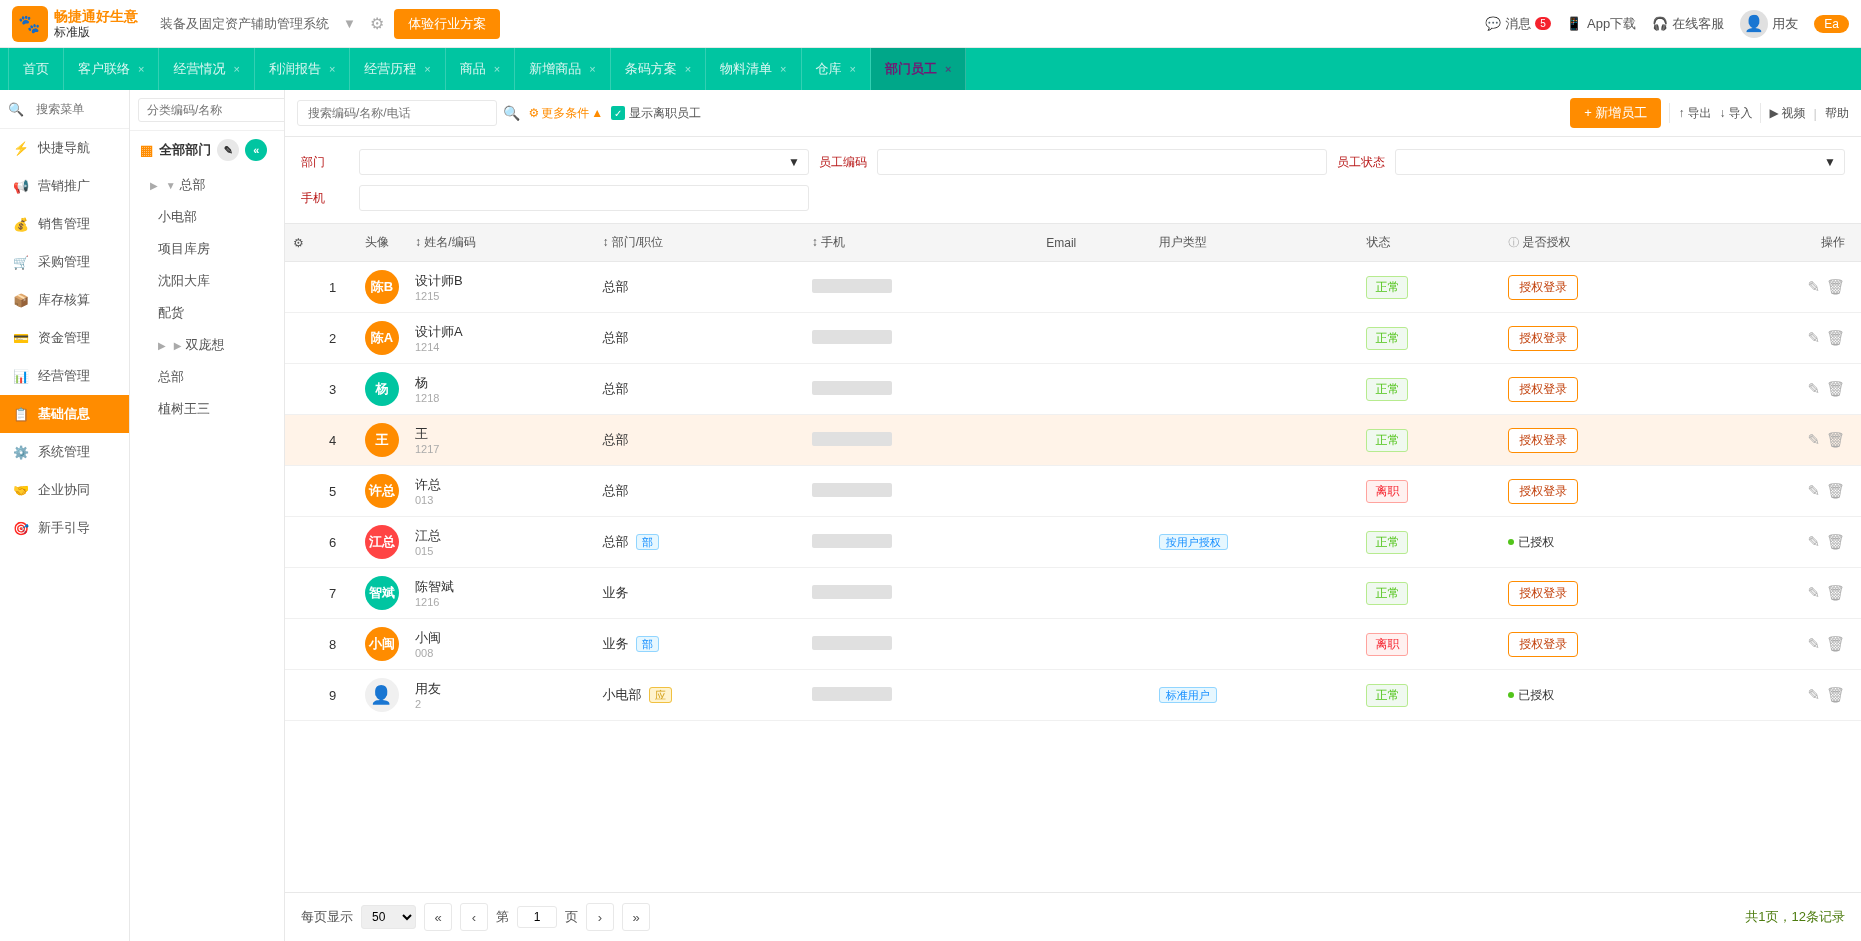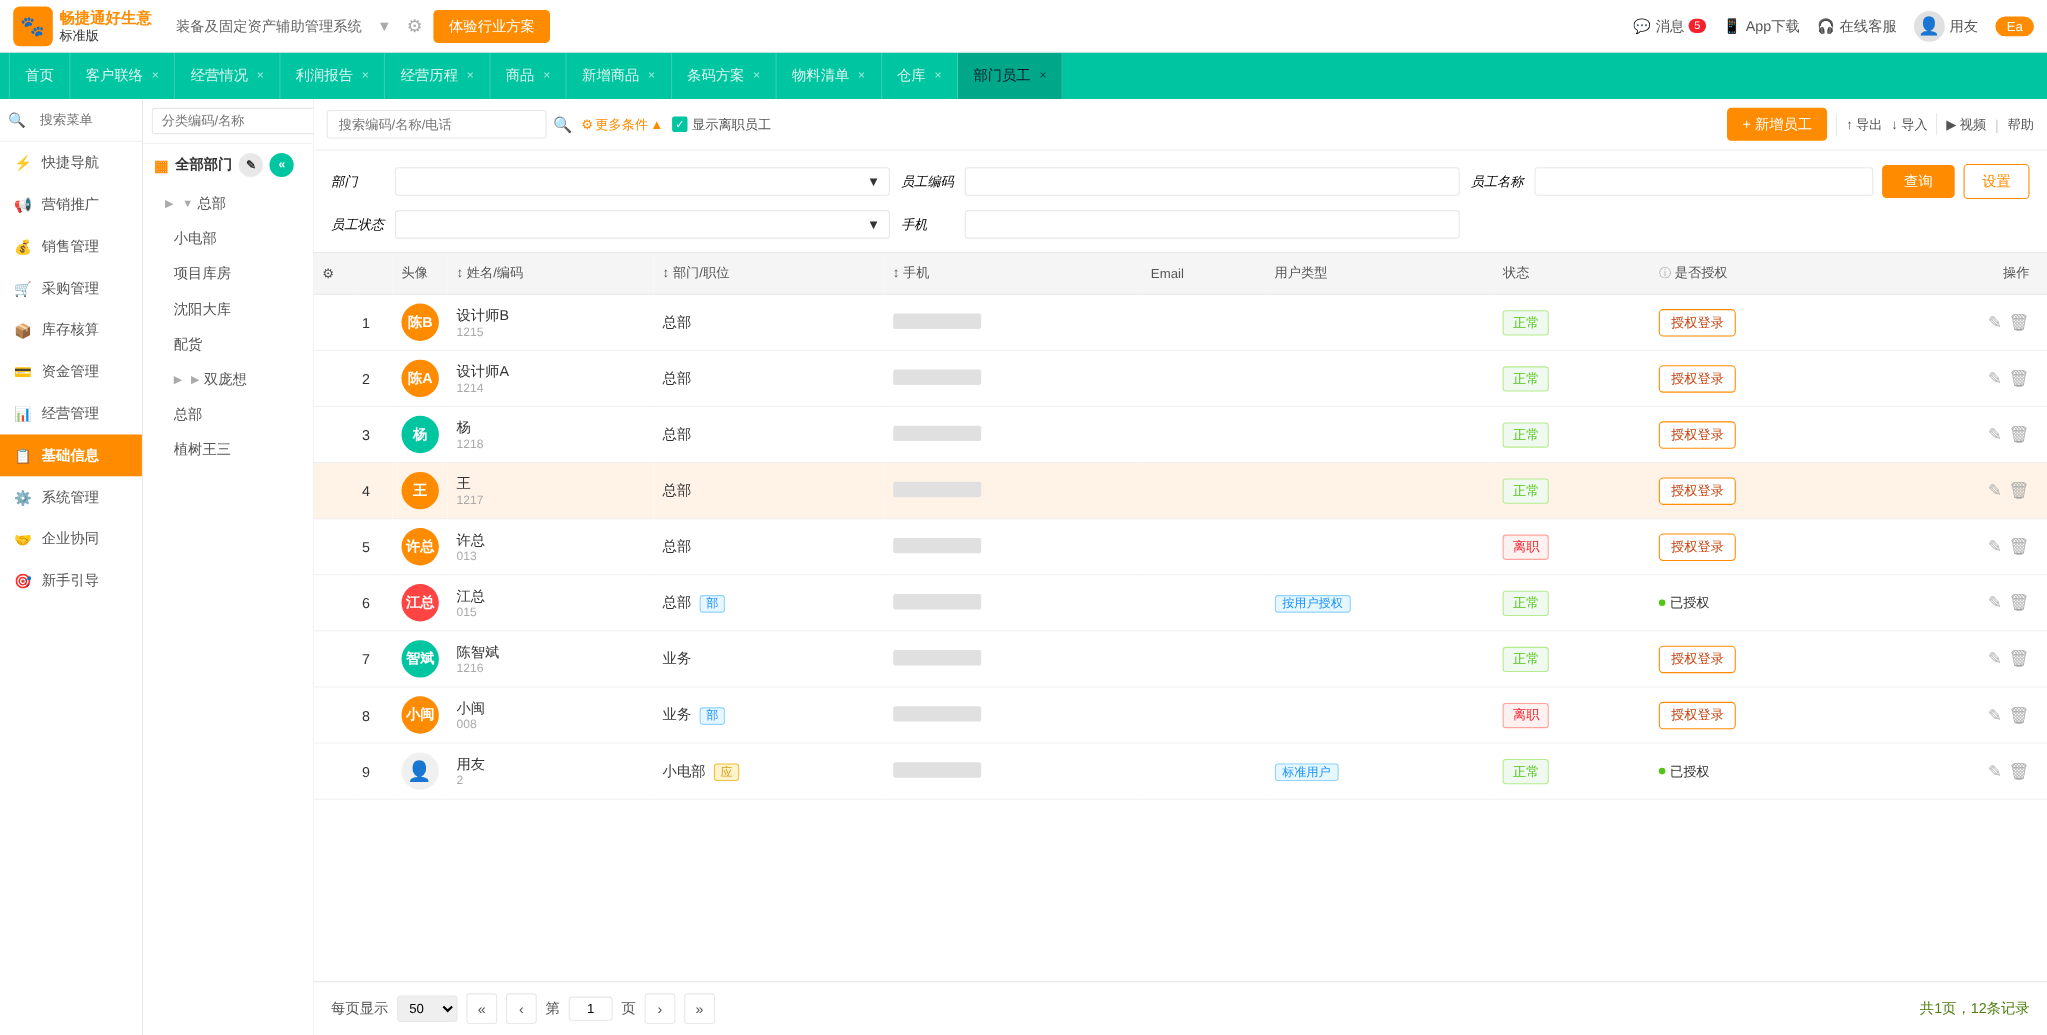--- a/index.html
+++ b/index.html
@@ -13,21 +13,21 @@
     .logo-text .main { font-weight: bold; font-size: 14px; color: #ff8c00; }
     .top-bar-actions { display: flex; align-items: center; gap: 16px; margin-left: auto; }
     .top-bar-btn { display: flex; align-items: center; gap: 4px; font-size: 13px; color: #555; cursor: pointer; }
     .badge { background: #f5222d; color: white; border-radius: 10px; font-size: 10px; padding: 1px 5px; }
     .trial-btn { background: #ff8c00; color: white; border: none; border-radius: 4px; padding: 6px 14px; cursor: pointer; font-size: 13px; }
 
     
     .nav-tabs { background: #00c5a1; display: flex; align-items: center; height: 42px; padding: 0 8px; gap: 0; overflow: hidden; }
     .nav-tab { color: rgba(255,255,255,0.85); padding: 0 14px; height: 42px; display: flex; align-items: center; gap: 4px; cursor: pointer; font-size: 13px; white-space: nowrap; border-right: 1px solid rgba(255,255,255,0.2); }
     .nav-tab:first-child { border-left: 1px solid rgba(255,255,255,0.2); }
-    .nav-tab.active { background: rgba(0,0,0,0.15); color: #0f172a; font-weight: normal; }
+    .nav-tab.active { background: rgba(0,0,0,0.15); color: #701a75; font-weight: bold; }
     .nav-tab .close { opacity: 0.7; margin-left: 4px; font-size: 11px; }
 
     
     .main-layout { display: flex; height: calc(941px - 48px - 42px); }
 
     
     .sidebar { width: 130px; background: white; border-right: 1px solid #e8e8e8; overflow-y: auto; flex-shrink: 0; }
     .sidebar-menu { list-style: none; }
     .sidebar-item { display: flex; align-items: center; gap: 8px; padding: 10px 12px; cursor: pointer; color: #555; font-size: 13px; }
     .sidebar-item.active { background: #ff8c00; color: white; font-weight: bold; }
@@ -58,21 +58,21 @@
     .show-resigned { display: flex; align-items: center; gap: 4px; color: #555; font-size: 12px; cursor: pointer; }
     .checkbox-teal { width: 14px; height: 14px; background: #00c5a1; border-radius: 2px; display: flex; align-items: center; justify-content: center; color: white; font-size: 10px; }
     .toolbar-right { margin-left: auto; display: flex; align-items: center; gap: 8px; }
     .add-btn { background: #ff8c00; color: white; border: none; border-radius: 4px; padding: 6px 14px; cursor: pointer; font-size: 13px; display: flex; align-items: center; gap: 4px; }
     .export-btn, .import-btn, .view-btn { background: none; border: none; color: #555; cursor: pointer; font-size: 12px; display: flex; align-items: center; gap: 3px; }
     .divider-v { width: 1px; height: 20px; background: #e8e8e8; }
 
     
     .filter-form { background: white; padding: 12px 16px; border-bottom: 1px solid #e8e8e8; display: grid; grid-template-columns: 1fr 1fr 1fr; gap: 10px; align-items: center; }
     .form-row { display: flex; align-items: center; gap: 8px; }
-    .form-label { font-size: 12px; color: #000000; white-space: nowrap; min-width: 50px; font-style: italic; }
+    .form-label { font-size: 12px; color: #b91c1c; white-space: nowrap; min-width: 50px; }
     .form-select { border: 1px solid #e8e8e8; border-radius: 3px; padding: 5px 8px; font-size: 12px; outline: none; flex: 1; display: flex; align-items: center; justify-content: space-between; cursor: pointer; background: white; }
     .form-input { border: 1px solid #e8e8e8; border-radius: 3px; padding: 5px 8px; font-size: 12px; outline: none; flex: 1; }
     .query-btn { background: #ff8c00; color: white; border: none; border-radius: 4px; padding: 6px 20px; cursor: pointer; font-size: 13px; }
     .reset-btn { background: white; color: #ff8c00; border: 1px solid #ff8c00; border-radius: 4px; padding: 6px 16px; cursor: pointer; font-size: 13px; }
 
     
     .table-container { flex: 1; overflow-y: auto; background: white; }
     table { width: 100%; border-collapse: collapse; }
     thead tr { background: #f5f5f5; }
     th { padding: 10px 8px; text-align: left; font-size: 12px; color: #555; font-weight: normal; border-bottom: 1px solid #e8e8e8; white-space: nowrap; }
@@ -298,26 +298,20 @@
         <div class="form-select">
           <span></span>
           <span>▼</span>
         </div>
       </div>
       <div class="form-row">
         <span class="form-label">员工编码</span>
         <input class="form-input" style="">
       </div>
       <div class="form-row">
-        <span class="form-label">员工名称</span>
-        <input class="form-input" style="">
-        <button class="query-btn">查询</button>
-        <button class="reset-btn">设置</button>
-      </div>
-      <div class="form-row">
         <span class="form-label">员工状态</span>
         <div class="form-select">
           <span></span>
           <span>▼</span>
         </div>
       </div>
       <div class="form-row">
         <span class="form-label">手机</span>
         <input class="form-input" style="">
       </div>

